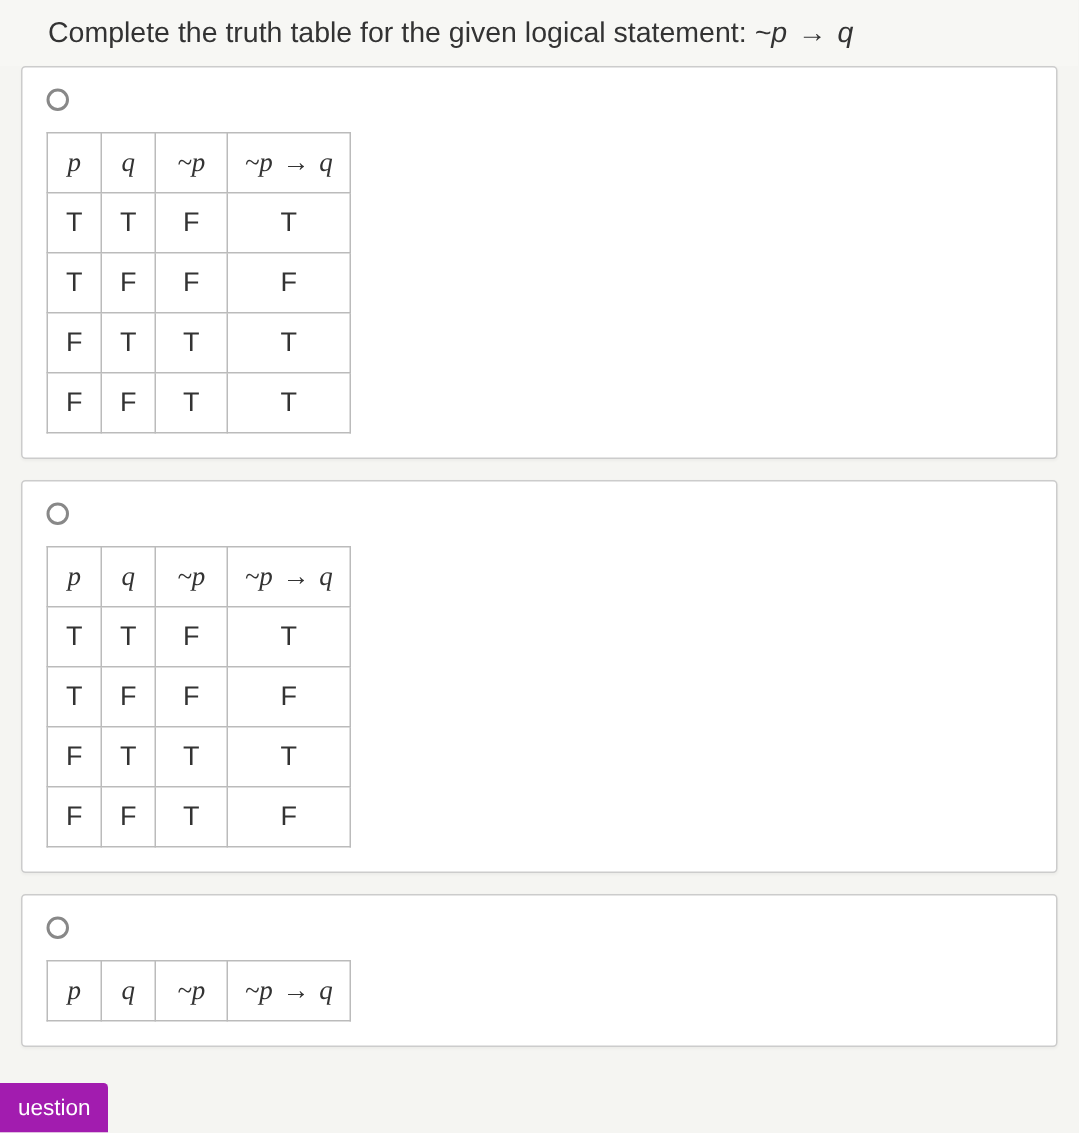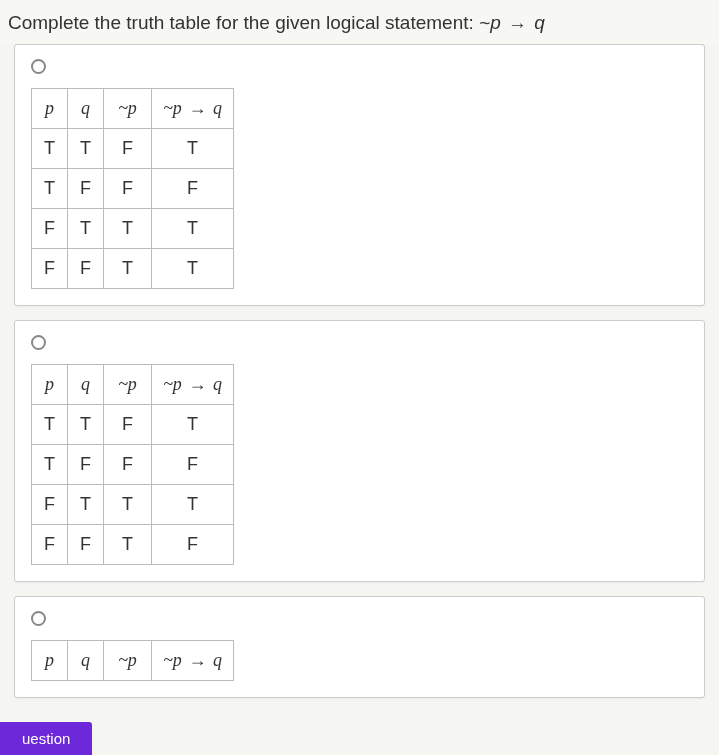--- a/index.html
+++ b/index.html
@@ -6,21 +6,21 @@
   body {
     width: 719px;
     height: 755px;
     background: #f5f5f2;
     font-family: Arial, Helvetica, sans-serif;
     color: #333;
     overflow: hidden;
     position: relative;
   }
   .prompt {
-    padding: 12px 14px 10px 8px;
+    padding: 12px 14px 10px 32px;
     font-size: 19px;
     color: #333;
     background: #f7f7f4;
   }
   .prompt .expr { font-style: italic; }
   .options {
     padding: 0 14px 0 14px;
   }
   .option {
     background: #fff;
@@ -60,24 +60,24 @@
     font-family: Arial, sans-serif;
   }
   .col-sm { width: 36px; height: 40px; }
   .col-md { width: 48px; height: 40px; }
   .col-lg { width: 82px; height: 40px; }
   .arrow { padding: 0 2px; }
   .question-btn {
     position: absolute;
     left: 0;
     bottom: 0;
-    background: #6d28d9;
+    background: #a21caf;
     color: #fff;
     font-size: 15px;
-    padding: 8px 22px;
+    padding: 8px 12px;
     border-top-right-radius: 3px;
   }
 </style>
 </head>
 <body>
 
 <div class="prompt">
   <span>Complete the truth table for the given logical statement:</span>
   <span class="expr">
     <span>~p</span>

